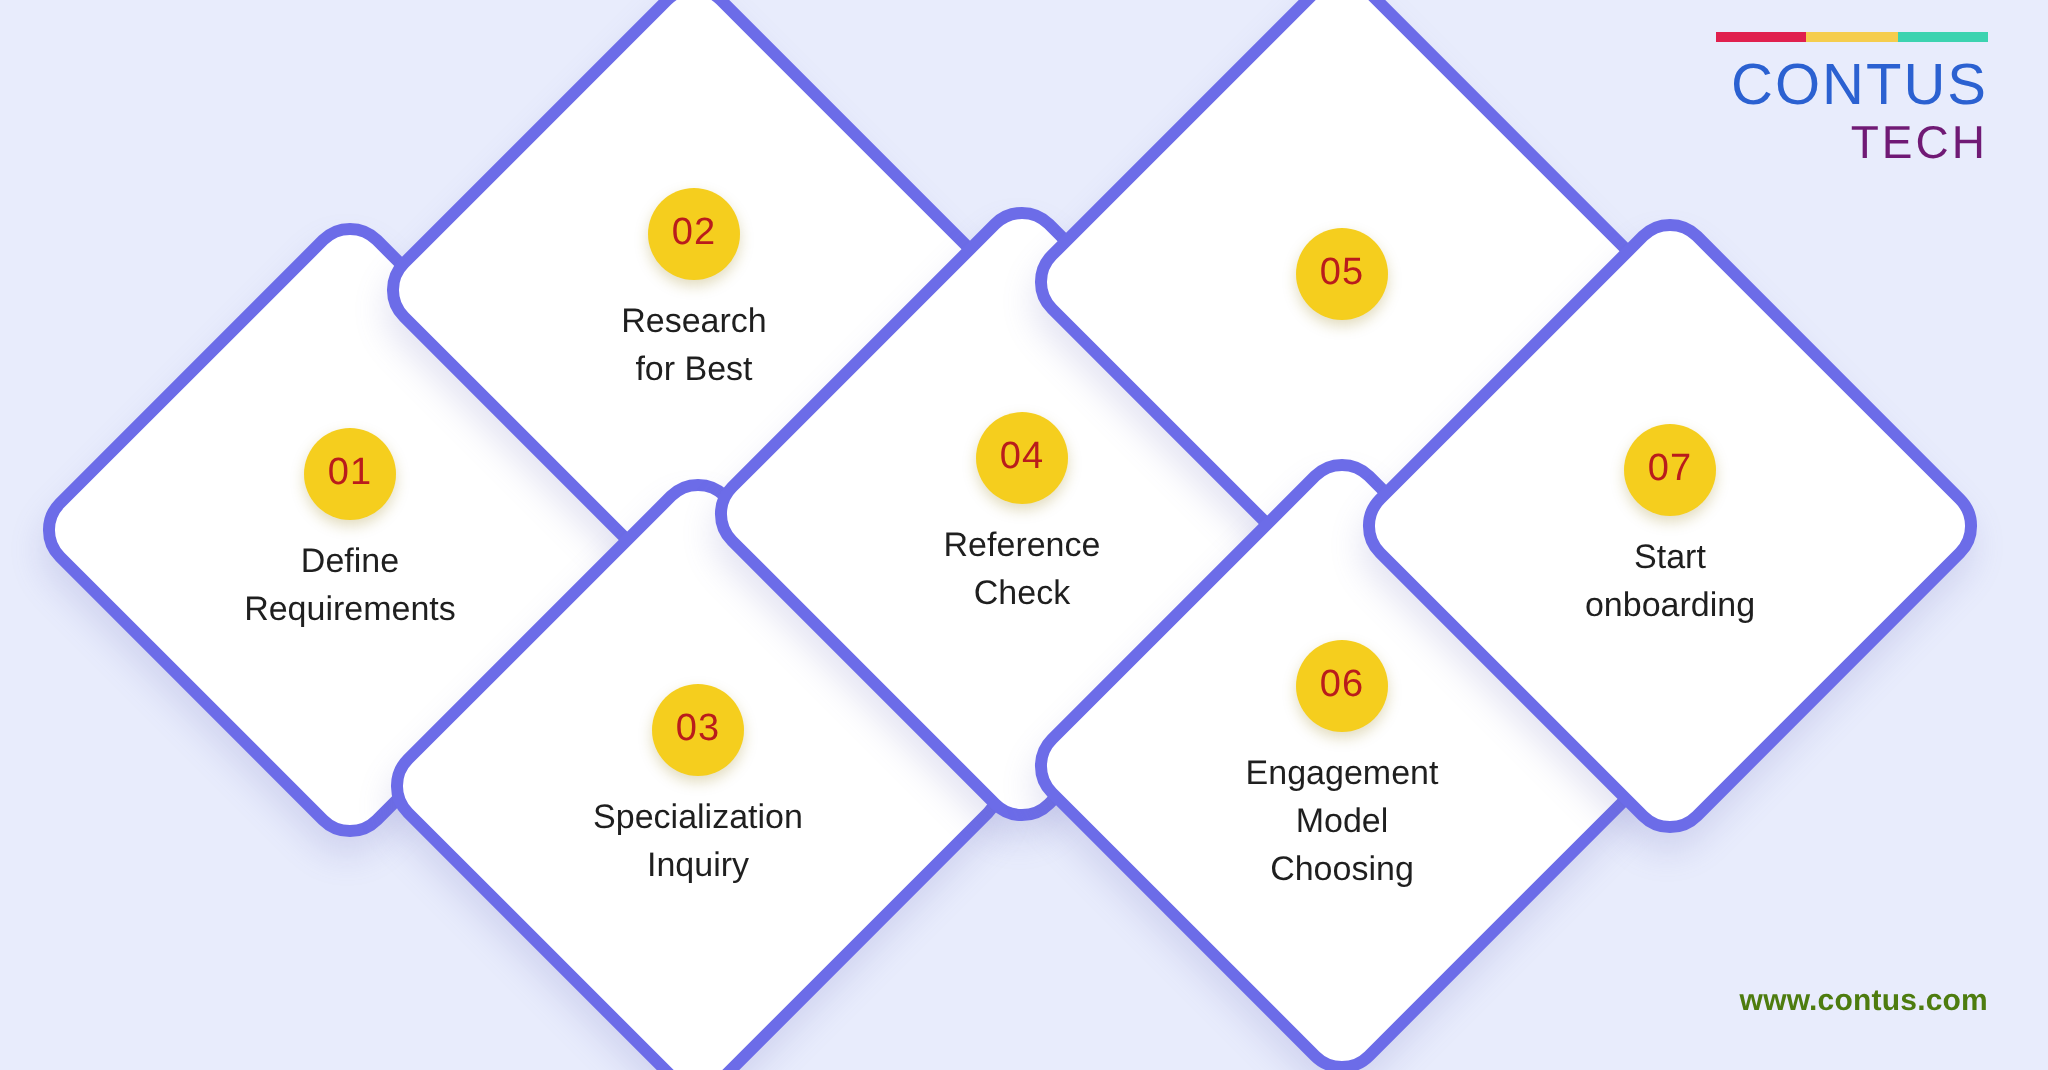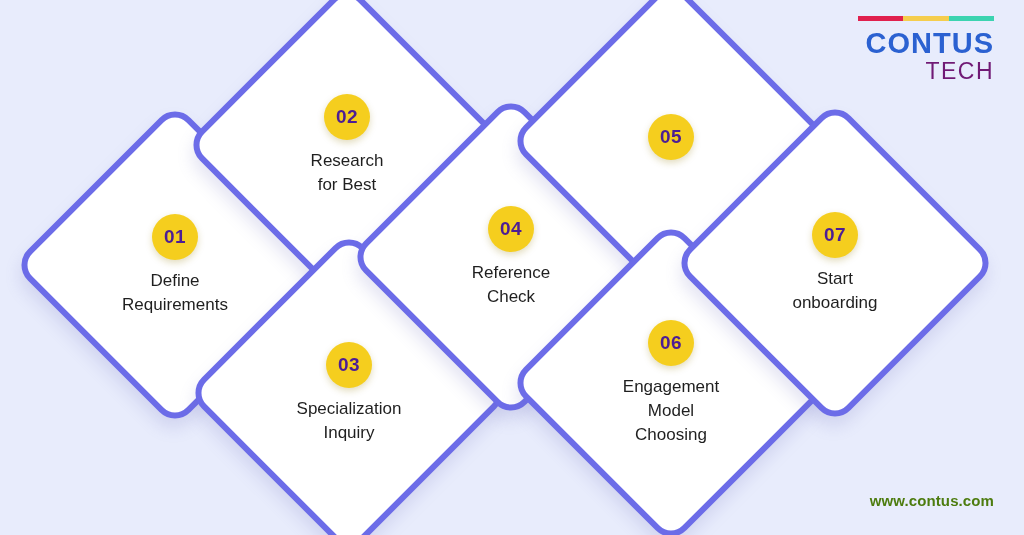--- a/index.html
+++ b/index.html
@@ -66,26 +66,26 @@
     align-items: center;
     justify-content: center;
     z-index: 4;
   }
 
   .badge {
     width: 46px;
     height: 46px;
     border-radius: 50%;
     background: #f5ce1e;
-    color: #4c1d95;
+    color: #b91c1c;
     display: flex;
     align-items: center;
     justify-content: center;
     font-size: 19px;
-    font-weight: 700;
+    font-weight: 400;
     letter-spacing: 0.5px;
     box-shadow: 0 3px 7px rgba(150, 130, 20, 0.28);
     margin-bottom: 9px;
   }
 
   .node-label {
     text-align: center;
     color: #1f1f1f;
     font-size: 17px;
     font-weight: 400;
@@ -111,21 +111,21 @@
     margin-left: auto;
   }
 
   .logo-bars span { height: 100%; flex: 1 1 0; }
   .bar-red   { background: #e0204e; }
   .bar-yellow{ background: #f5cd4d; }
   .bar-teal  { background: #3cd3b0; }
 
   .logo-contus {
     font-size: 29px;
-    font-weight: 700;
+    font-weight: 400;
     letter-spacing: 1px;
     color: #2b61d1;
     line-height: 30px;
   }
 
   .logo-tech {
     font-size: 23px;
     font-weight: 400;
     letter-spacing: 1.5px;
     color: #701a75;

